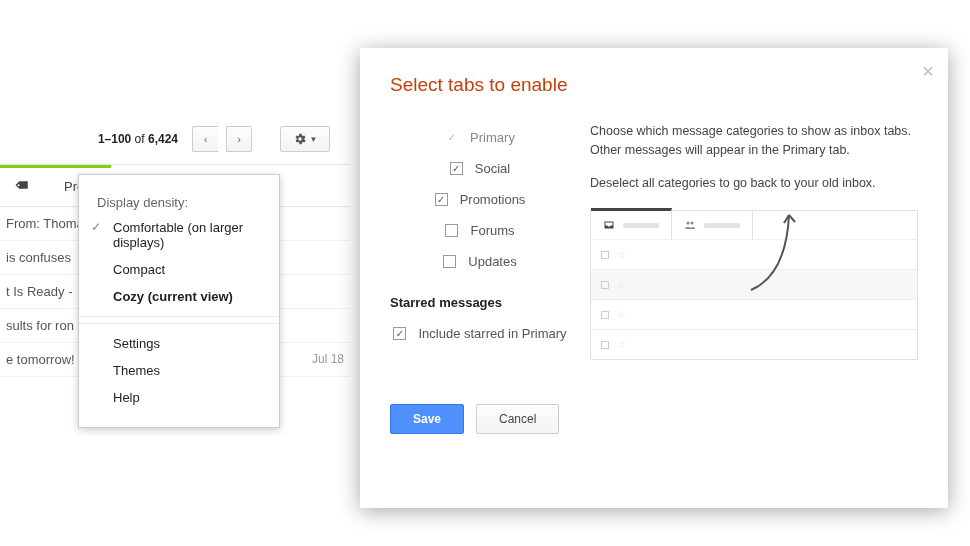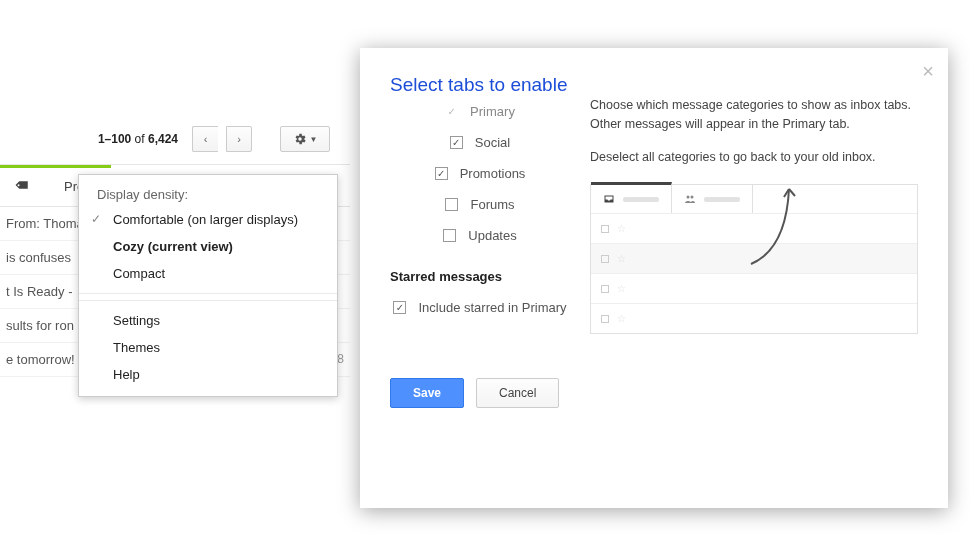--- a/index.html
+++ b/index.html
@@ -71,25 +71,25 @@
     font-size:13px;
     display:flex;
     justify-content:space-between;
     color:#555;
   }
   .row .date{color:#999;font-size:12px;}
   
   .menu {
     position:absolute;
     left:78px; top:174px;
-    width:260px;
+    width:202px;
     background:#fff;
     border:1px solid #ccc;
     box-shadow:0 2px 8px rgba(0,0,0,0.2);
-    padding:8px 0;
+    padding:16px 0;
     font-size:13px;
     z-index:5;
   }
   .menu-title{ color:#666; padding:4px 18px;}
   .menu-item{
     padding:6px 18px 6px 34px;
     position:relative;
     cursor:default;
   }
   .menu-item.bold{font-weight:700;}
@@ -102,21 +102,22 @@
   .modal {
     position:absolute;
     left:360px; top:48px;
     width:588px; height:460px;
     background:#fff;
     box-shadow:0 3px 20px rgba(0,0,0,0.35);
     padding:26px 30px;
     z-index:10;
   }
   .modal h2{
-    font-size:19px; font-weight:400; color:#1d4ed8;
+    font-size:19px; font-weight:400; color:#c2410c;
+    margin-bottom:26px;
   }
   .close-x{
     position:absolute; right:14px; top:12px;
     color:#bbb; font-size:20px; font-weight:300;
     cursor:pointer;
   }
   .modal-body{display:flex; gap:20px;}
   .cat-col{width:180px;}
   .cat-item{
     display:flex; align-items:center; gap:12px;
@@ -236,25 +237,25 @@
     <span class="date">Jul 18</span>
   </div>
 </div>
 
 <div class="menu">
   <div class="menu-title">Display density:</div>
   <div class="menu-item">
     <span class="chk">✓</span>
     <span>Comfortable (on larger displays)</span>
   </div>
+  <div class="menu-item">
+    <span>Compact</span>
+  </div>
   <div class="menu-item bold">
     <span>Cozy (current view)</span>
-  </div>
-  <div class="menu-item">
-    <span>Compact</span>
   </div>
   <div class="menu-sep"></div>
   <div class="menu-sep"></div>
   <div class="menu-item">
     <span>Settings</span>
   </div>
   <div class="menu-item">
     <span>Themes</span>
   </div>
   <div class="menu-item">

